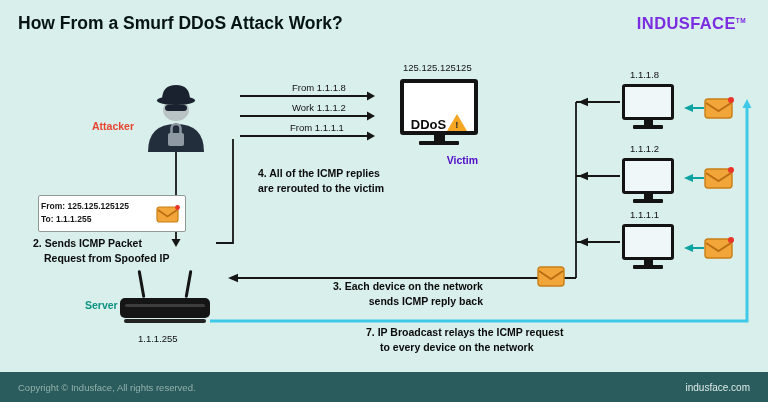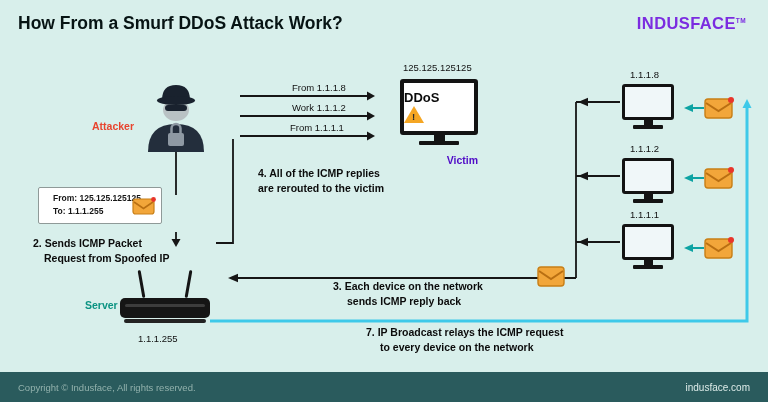--- a/index.html
+++ b/index.html
@@ -11,41 +11,41 @@
   .logo sup{font-size:6.5px;font-weight:700;vertical-align:super;}
   
   .lbl{position:absolute;font-size:9.5px;color:#101010;}
   .step{position:absolute;font-size:10.5px;font-weight:700;color:#0b0b0b;line-height:15px;white-space:nowrap;}
   
   .overlay{position:absolute;left:0;top:0;width:768px;height:402px;z-index:1;pointer-events:none;}
   
   .attacker-icon{position:absolute;left:142px;top:80px;z-index:2;}
   .attacker-label{position:absolute;left:92px;top:120px;font-size:10.5px;font-weight:700;color:#e8442e;}
   
-  .packet-box{position:absolute;left:38px;top:187px;width:124px;height:37px;background:#ffffff;
-              border:1px solid #8f9a98;border-radius:2px;z-index:2;box-sizing:border-box;padding:4px 14px;}
+  .packet-box{position:absolute;left:38px;top:195px;width:148px;height:37px;background:#ffffff;
+              border:1px solid #8f9a98;border-radius:2px;z-index:2;box-sizing:border-box;padding:4px 2px;}
   .packet-box .row{font-size:8.5px;font-weight:700;line-height:13px;color:#161616;white-space:nowrap;}
   .packet-env{position:absolute;right:5px;top:9px;}
   
   .server-label{position:absolute;left:85px;top:299px;font-size:10.5px;font-weight:700;color:#0b9382;}
   .router{position:absolute;left:120px;top:268px;width:90px;height:56px;z-index:2;}
   .router .ant{position:absolute;width:3px;height:28px;background:#151515;border-radius:2px;top:2px;}
   .router .ant.a1{left:20px;transform:rotate(-10deg);}
   .router .ant.a2{right:20px;transform:rotate(10deg);}
   .router .body{position:absolute;left:0;bottom:6px;width:90px;height:20px;background:#151515;border-radius:5px;}
   .router .stripe{position:absolute;left:5px;top:6px;width:80px;height:3px;background:#3c3c3c;border-radius:2px;}
   .router .foot{position:absolute;left:4px;bottom:1px;width:82px;height:4px;background:#232323;border-radius:2px;}
   
   .monitor{position:absolute;text-align:center;z-index:2;}
   .monitor .screen{box-sizing:border-box;background:#f0f7f9;border:3px solid #131313;border-radius:3px;margin:0 auto;}
   .monitor .neck{width:9px;height:6px;background:#131313;margin:-1px auto 0;}
   .monitor .base{width:30px;height:4px;background:#131313;margin:0 auto;border-radius:1px;}
   .device .screen{width:52px;height:36px;}
   .victim-monitor .screen{width:78px;height:56px;border-width:4px;background:#ffffff;
-      display:flex;flex-direction:column;align-items:flex-start;justify-content:center;gap:1px;}
+      display:flex;flex-direction:row;align-items:flex-end;justify-content:center;gap:1px;}
   .victim-monitor .neck{width:11px;height:7px;}
   .victim-monitor .base{width:40px;}
   .ddos-text{font-size:13px;font-weight:800;color:#0b0b0b;line-height:13px;}
   .warn{position:relative;width:0;height:0;border-left:10px solid transparent;border-right:10px solid transparent;
         border-bottom:17px solid #f5a623;margin-top:1px;}
   .warn span{position:absolute;left:-2px;top:5px;font-size:9.5px;font-weight:800;color:#2a2a2a;}
   .victim-label{position:absolute;left:400px;top:154px;width:78px;text-align:right;
                 font-size:10.5px;font-weight:700;color:#4f0ac7;}
   .victim-ip{position:absolute;left:403px;top:62px;font-size:9.5px;color:#101010;}
   
@@ -206,21 +206,21 @@
     </svg>
   </span>
 
   <span class="env" style="left:537px;top:266px;">
     <svg width="28" height="21" viewBox="0 0 28 21">
       <rect x="1" y="1" width="26" height="19" rx="3" fill="#f2a63a" stroke="#c87f16" stroke-width="1.4"></rect>
       <path d="M2 5 L14 13 L26 5" fill="none" stroke="#b96f12" stroke-width="2"></path>
     </svg>
   </span>
 
-  <div class="step" style="left:333px;top:279px;">
+  <div class="step" style="left:333px;top:279px;text-align:right;">
     <div>3. Each device on the network</div>
     <div style="padding-left:14px;">sends ICMP reply back</div>
   </div>
 
   <div class="step" style="left:366px;top:325px;">
     <div>7. IP Broadcast relays the ICMP request</div>
     <div style="padding-left:14px;">to every device on the network</div>
   </div>
 
   <div class="footer">

